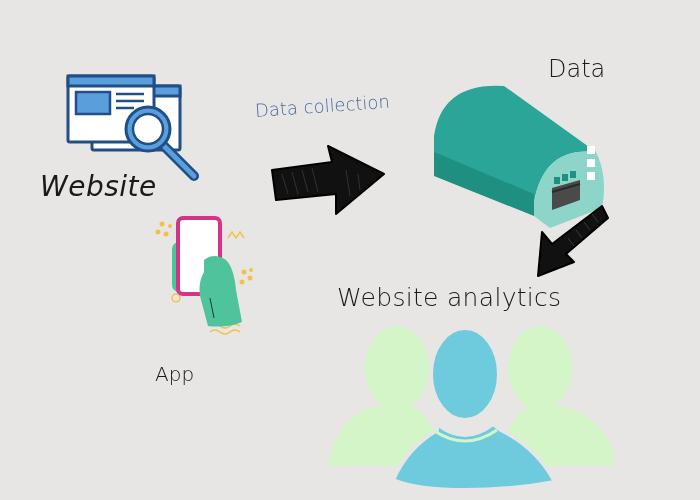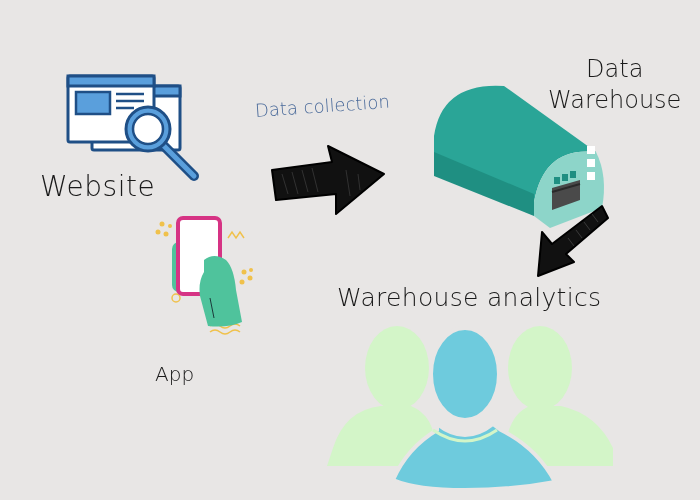--- a/index.html
+++ b/index.html
@@ -1,19 +1,19 @@
 <!DOCTYPE html>
 <html><head>
   <meta charset="utf-8">
   <style>
     html, body { margin: 0; padding: 0; }
     body { width: 700px; height: 500px; background: #e8e6e5; position: relative; overflow: hidden; font-family: "DejaVu Sans", sans-serif; }
     .abs { position: absolute; }
     .label { color: #1a1a1a; font-family: "DejaVu Sans", sans-serif; font-weight: 300; white-space: nowrap; }
-    .lbl-website { left: 40px; top: 170px; font-size: 28px; letter-spacing: 0.5px; }
+    .lbl-website { left: 40px; top: 170px; font-size: 28px; letter-spacing: 0.5px; font-style: italic; }
     .lbl-app { left: 155px; top: 362px; font-size: 20px; }
     .lbl-dw { left: 548px; top: 54px; font-size: 24px; text-align: center; line-height: 31px; }
     .lbl-ca { left: 337px; top: 283px; font-size: 25px; letter-spacing: 0.3px; }
     .lbl-dc { left: 255px; top: 100px; font-size: 18px; color: #4a6a9a; transform: rotate(-4deg); transform-origin: left center; }
     svg { position: absolute; overflow: visible; }
   </style>
 </head>
 <body>
 
 <svg style="left:64px;top:74px;" width="140" height="110" viewBox="0 0 140 110">
@@ -68,21 +68,20 @@
       <line x1="22" y1="32" x2="28" y2="54"></line>
       <line x1="32" y1="30" x2="38" y2="52"></line>
       <line x1="42" y1="28" x2="48" y2="52"></line>
       <line x1="76" y1="30" x2="80" y2="56"></line>
       <line x1="88" y1="34" x2="90" y2="50"></line>
   </g>
 </svg>
 
 <div class="abs label lbl-dw">
   <div>Data</div>
-  <div>Warehouse</div>
 </div>
 
 <svg style="left:432px;top:76px;" width="180" height="150" viewBox="0 0 180 150">
 
   <path d="M2 84 L2 60 Q10 6 72 10 L164 76 Q112 70 102 126 L2 84 Z" fill="#2aa597"></path>
 
   <path d="M2 76 L102 118 L102 140 L2 100 Z" fill="#1f8f82"></path>
 
   <path d="M102 140 L102 126 Q112 70 164 76 Q176 100 170 132 L118 152 Z" fill="#8dd5c9"></path>
 
@@ -100,21 +99,21 @@
 <svg style="left:532px;top:202px;" width="80" height="80" viewBox="0 0 80 80">
   <path d="M70 4 L76 16 L34 52 L42 60 L6 74 L10 30 L20 42 Z" fill="#111111" stroke="#000" stroke-width="2" stroke-linejoin="round"></path>
   <g stroke="#666" stroke-width="0.8" opacity="0.6">
     <line x1="60" y1="12" x2="66" y2="20"></line>
       <line x1="52" y1="20" x2="58" y2="28"></line>
       <line x1="44" y1="28" x2="50" y2="36"></line>
       <line x1="36" y1="36" x2="42" y2="44"></line>
   </g>
 </svg>
 
-<div class="abs label lbl-ca">Warehouse analytics</div>
+<div class="abs label lbl-ca">Website analytics</div>
 
 <svg style="left:325px;top:318px;" width="290" height="180" viewBox="0 0 290 180">
 
   <ellipse cx="72" cy="50" rx="32" ry="42" fill="#d3f5c8"></ellipse>
   <path d="M8 130 Q20 92 56 88 L86 88 Q110 98 110 130 L110 148 L2 148 Z" fill="#d3f5c8"></path>
 
   <ellipse cx="215" cy="50" rx="32" ry="42" fill="#d3f5c8"></ellipse>
   <path d="M180 130 Q184 96 205 88 L236 88 Q272 96 288 130 L288 148 L182 148 Z" fill="#d3f5c8"></path>
 
   <ellipse cx="140" cy="56" rx="34" ry="46" fill="#6ecbdd" stroke="#e8e6e5" stroke-width="4"></ellipse>

